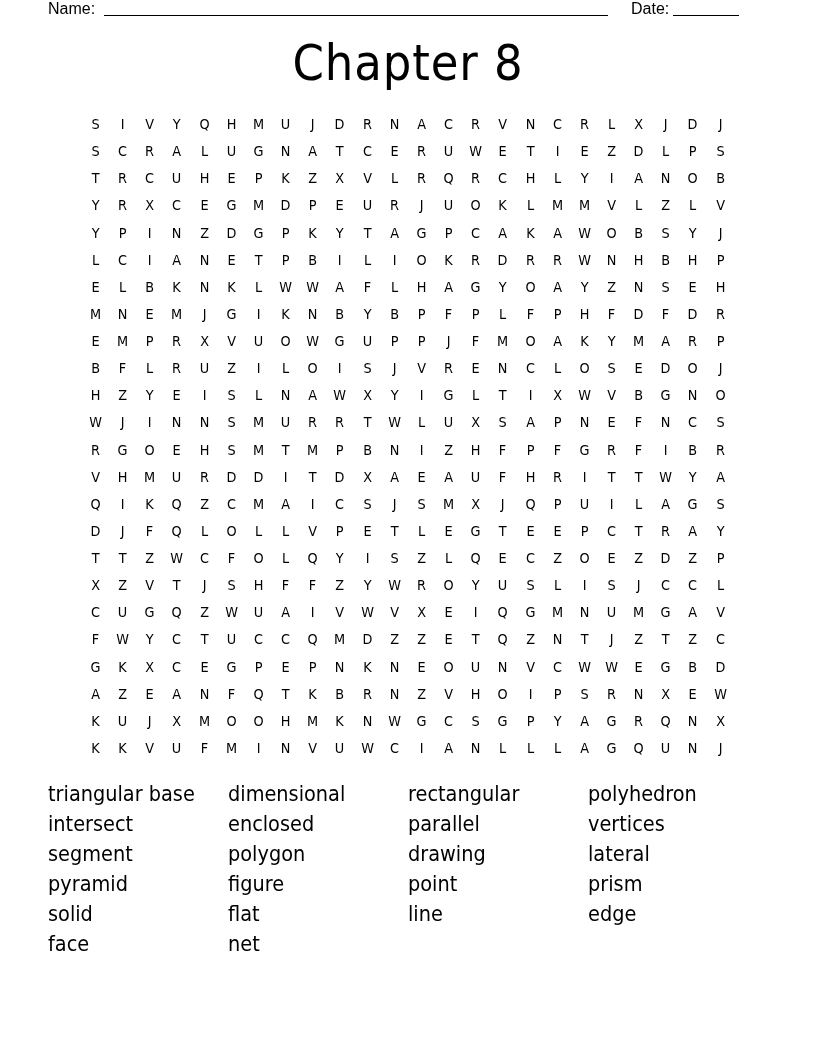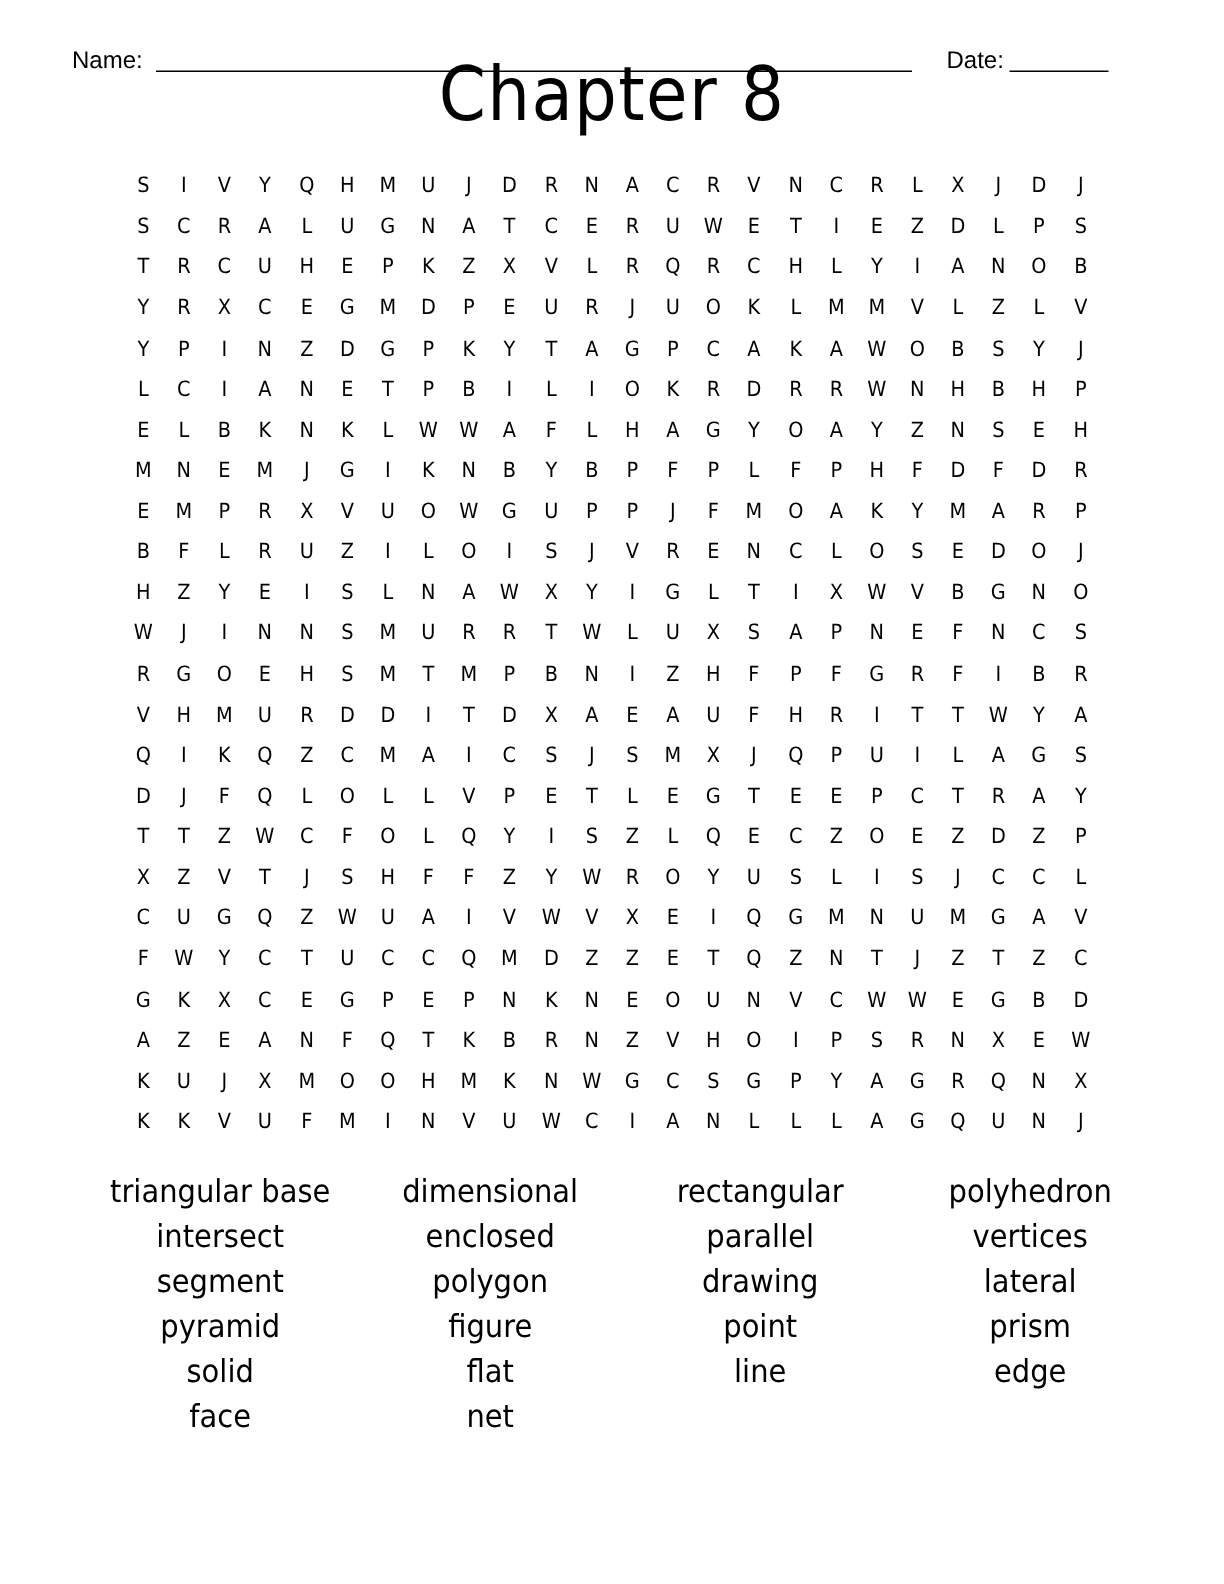--- a/index.html
+++ b/index.html
@@ -1,19 +1,19 @@
 <!DOCTYPE html>
 <html><head>
   <meta charset="utf-8">
   <style>
     html, body { margin: 0; padding: 0; background: #ffffff; }
     body { width: 816px; height: 1056px; position: relative; overflow: hidden; color: #000; }
     .header {
       position: absolute; top: 0; left: 48px; width: 700px; height: 20px;
-      font-family: "Liberation Sans", sans-serif; font-size: 16px; line-height: 18px; margin-top: 32px;
+      font-family: "Liberation Sans", sans-serif; font-size: 16px; line-height: 18px;
     }
     .header .name-label { position: absolute; left: 0; top: 0; }
     .header .name-line { position: absolute; left: 56px; top: 15px; width: 504px; border-bottom: 1px solid #000; }
     .header .date-label { position: absolute; left: 583px; top: 0; }
     .header .date-line { position: absolute; left: 625px; top: 15px; width: 66px; border-bottom: 1px solid #000; }
     .title {
       position: absolute; top: 30px; left: 0; width: 816px; text-align: center;
       font-family: "DejaVu Sans", sans-serif; font-size: 50px; line-height: 66px;
       letter-spacing: 1px; transform: scaleX(0.9);
     }
@@ -22,24 +22,24 @@
       display: grid;
       grid-template-columns: repeat(24, 27.17px);
       grid-auto-rows: 27.13px;
     }
     .cell {
       font-family: "DejaVu Sans", sans-serif; font-size: 14px;
       text-align: center; line-height: 27px;
       transform: scaleX(0.92);
     }
     .wordlist {
-      position: absolute; top: 780px; left: 64px;
+      position: absolute; top: 780px; left: 48px;
       display: grid; grid-template-columns: 180px 180px 180px 180px;
       grid-auto-rows: 30px;
-      font-family: "DejaVu Sans", sans-serif; font-size: 21px; line-height: 28px; text-align: center;
+      font-family: "DejaVu Sans", sans-serif; font-size: 21px; line-height: 28px;
     }
     .word { transform: scaleX(0.92); transform-origin: left center; white-space: nowrap; }
   </style>
 </head>
 <body>
 
 <div class="header">
   <span class="name-label">Name:</span>
   <span class="name-line"></span>
   <span class="date-label">Date:</span>

